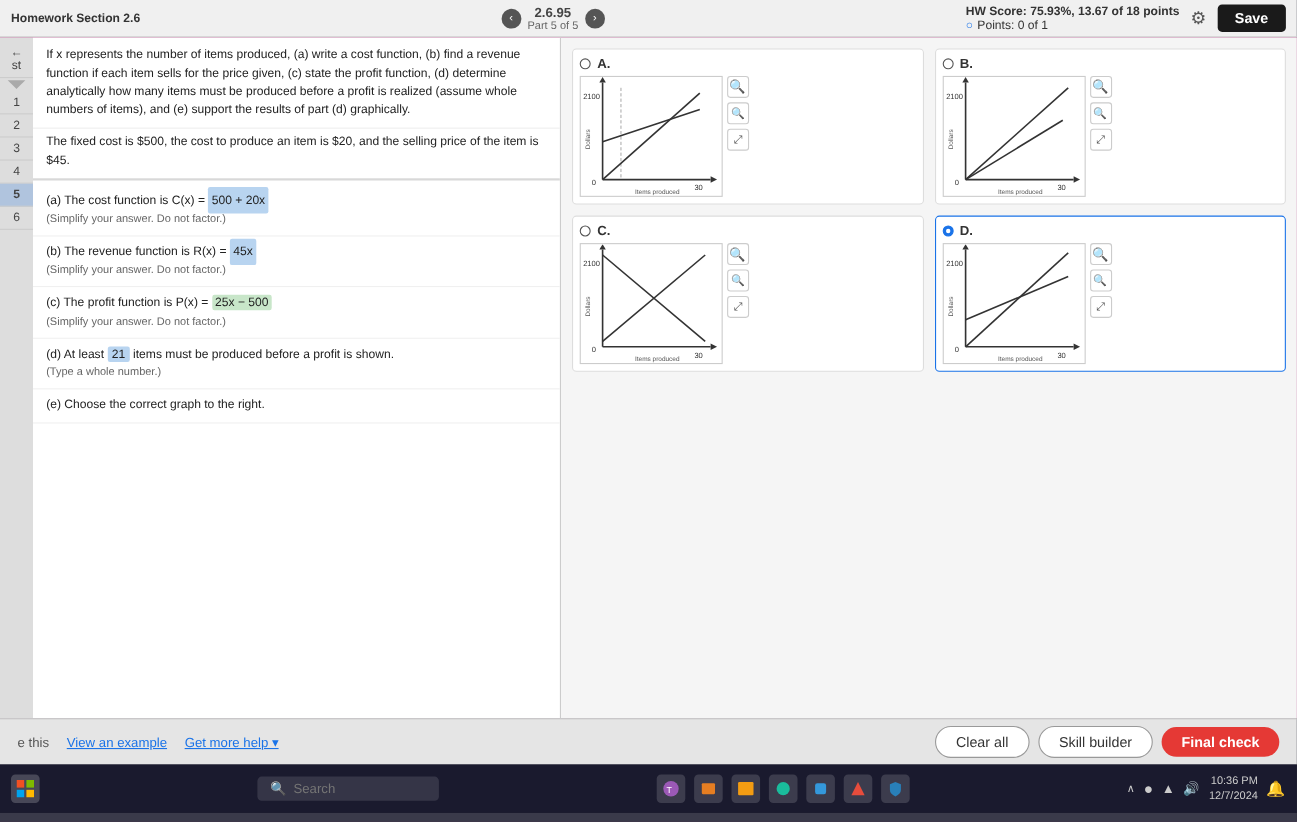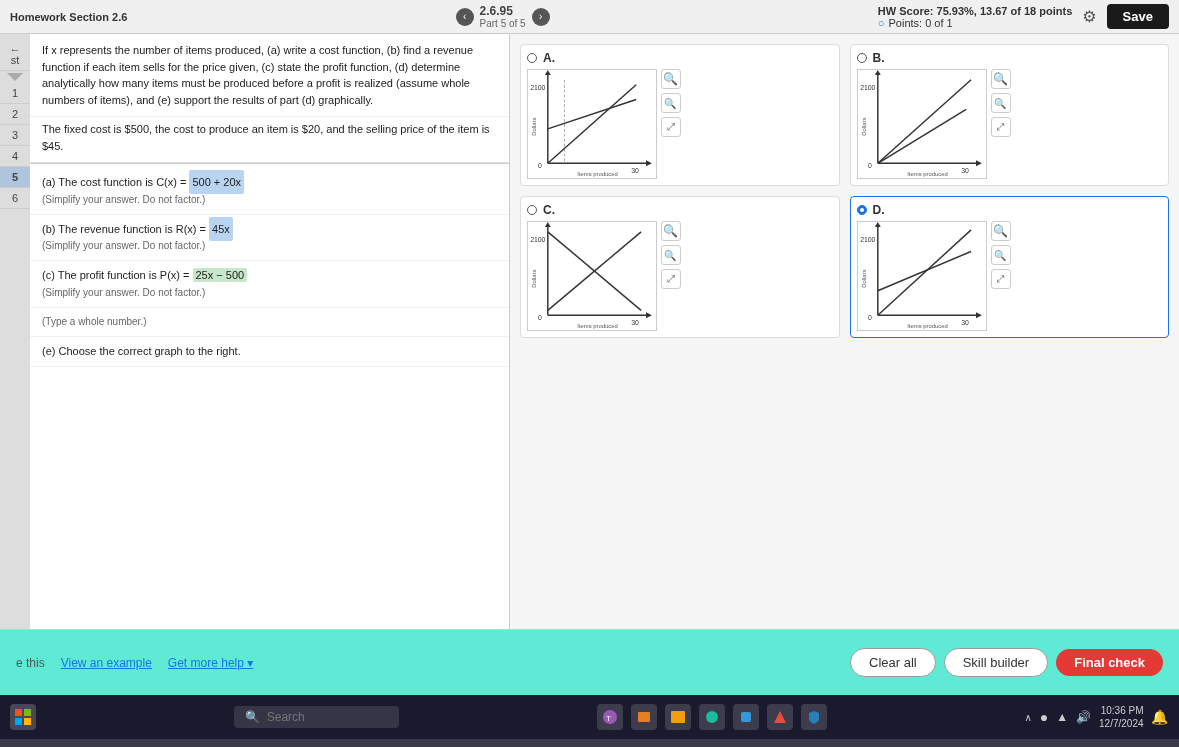--- a/index.html
+++ b/index.html
@@ -52,20 +52,21 @@
       cursor: pointer;
       display: flex;
       align-items: center;
       justify-content: center;
       font-size: 10px;
     }
 
     .part-label {
       font-size: 11px;
       color: #444;
+      text-align: center;
     }
 
     .top-bar-center {
       display: flex;
       flex-direction: column;
       align-items: center;
     }
 
     .top-bar-right {
       display: flex;
@@ -244,26 +245,26 @@
       cursor: pointer;
       display: flex;
       align-items: center;
       justify-content: center;
       font-size: 12px;
       color: #555;
     }
 
     
     .bottom-action-bar {
-      background: #5eead4;
+      background: #e5e5e5;
       border-top: 1px solid #ccc;
       display: flex;
       align-items: center;
       justify-content: space-between;
-      padding: 18px 16px;
+      padding: 6px 16px;
       min-height: 42px;
     }
 
     .bottom-left-links {
       display: flex;
       gap: 16px;
       font-size: 12px;
       color: #333;
     }
 
@@ -525,20 +526,25 @@
 
       <div class="answer-block">
         <p>
           <span>(c) The profit function is P(x) =</span>
           <span class="answer-highlight-green">25x − 500</span>
         </p>
         <p class="hint">(Simplify your answer. Do not factor.)</p>
       </div>
 
       <div class="answer-block">
+        <p>
+          <span>(d) At least</span>
+          <span class="num-box">21</span>
+          <span>items must be produced before a profit is shown.</span>
+        </p>
         <p class="hint">(Type a whole number.)</p>
       </div>
 
       <div class="answer-block">
         <p>(e) Choose the correct graph to the right.</p>
       </div>
     </div>
 
     <div class="answer-choices-panel">
       <div class="choices-grid">

